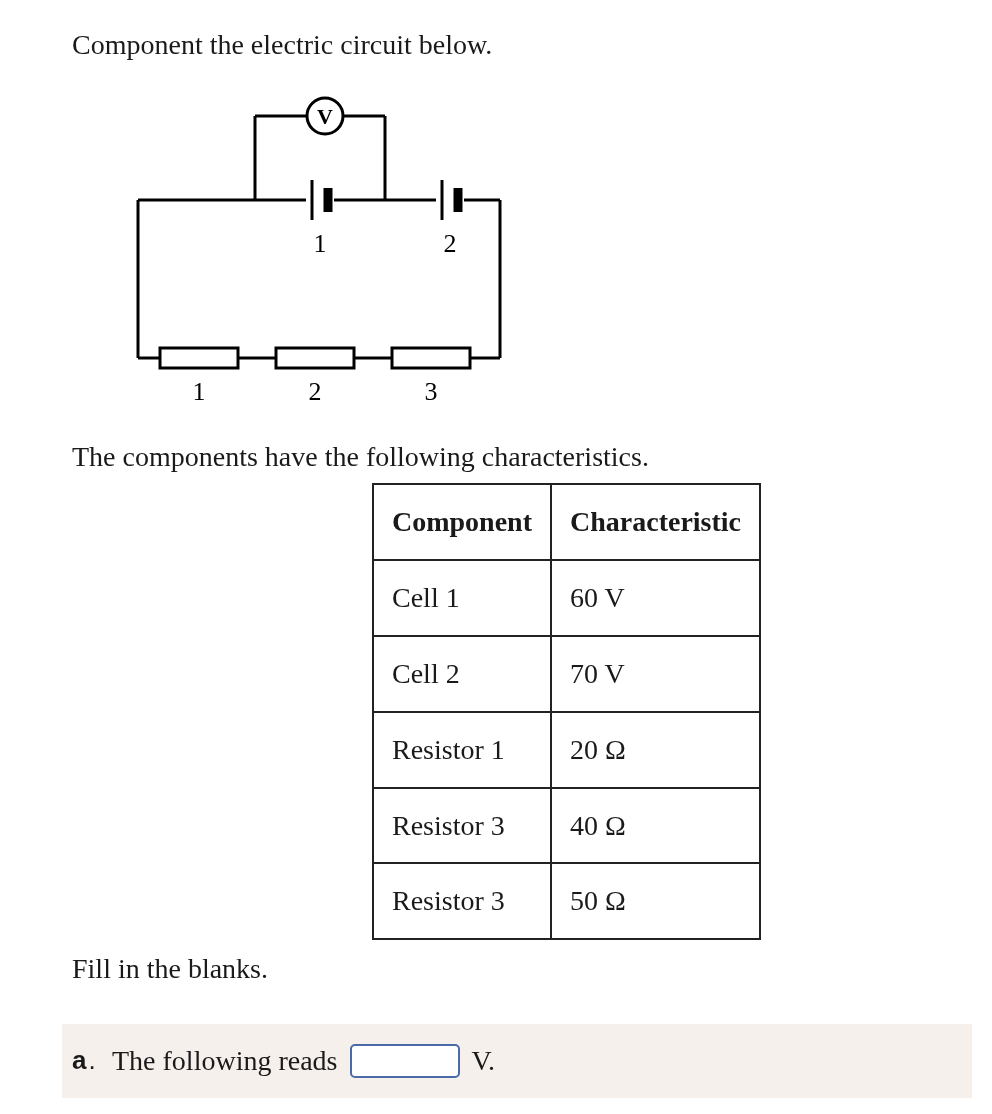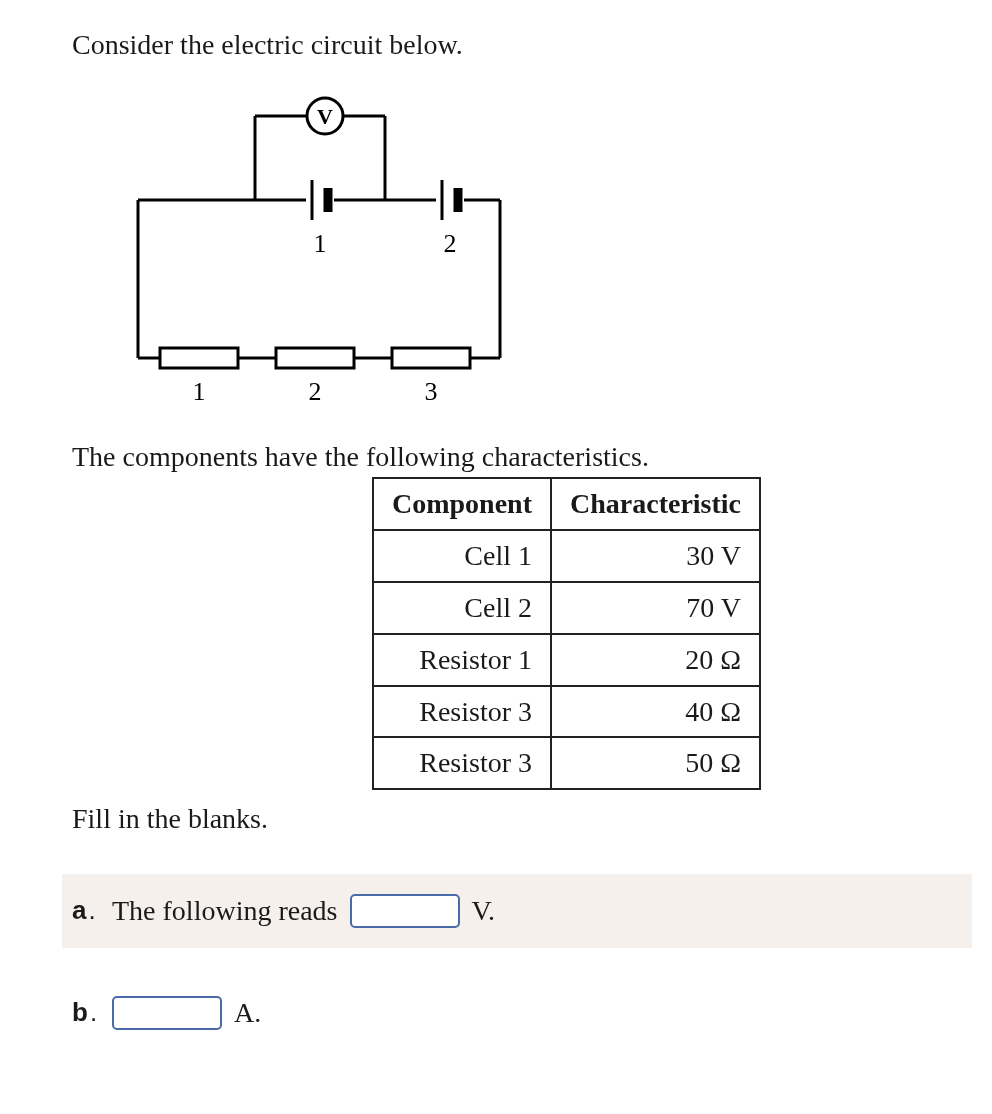--- a/index.html
+++ b/index.html
@@ -17,31 +17,31 @@
   }
   .intro {
     margin-bottom: 16px;
   }
   .circuit-wrap {
     margin-left: 28px;
     margin-bottom: 18px;
   }
   .caption {
     margin-top: 6px;
-    margin-bottom: 2px;
+    margin-bottom: 8px;
   }
   table.comp {
     border-collapse: collapse;
     margin-left: 300px;
     font-size: 28px;
   }
   table.comp th, table.comp td {
     border: 2px solid #222;
-    padding: 6px 18px;
-    text-align: right;
+    padding: 18px 18px;
+    text-align: left;
     font-weight: normal;
   }
   table.comp th {
     font-weight: bold;
   }
   .fill {
     margin-top: 10px;
     margin-bottom: 36px;
   }
   .qrow {
@@ -82,21 +82,21 @@
   }
   svg text {
     font-family: "Times New Roman", Georgia, serif;
   }
 </style>
 </head>
 <body>
 
 <div class="page">
 
-  <div class="intro">Consider the electric circuit below.</div>
+  <div class="intro">Component the electric circuit below.</div>
 
   <div class="circuit-wrap">
     <svg width="440" height="330" viewBox="0 0 440 330">
       <g stroke="#000" stroke-width="3" fill="none">
 
         <line x1="155" y1="36" x2="207" y2="36"></line>
         <line x1="243" y1="36" x2="285" y2="36"></line>
 
         <line x1="155" y1="36" x2="155" y2="120"></line>
         <line x1="285" y1="36" x2="285" y2="120"></line>
@@ -140,21 +140,21 @@
   <div class="caption">The components have the following characteristics.</div>
 
   <table class="comp">
     <tbody>
         <tr>
       <th>Component</th>
       <th>Characteristic</th>
     </tr>
     <tr>
       <td>Cell 1</td>
-      <td>30 V</td>
+      <td>60 V</td>
     </tr>
     <tr>
       <td>Cell 2</td>
       <td>70 V</td>
     </tr>
     <tr>
       <td>Resistor 1</td>
       <td>20 Ω</td>
     </tr>
     <tr>

